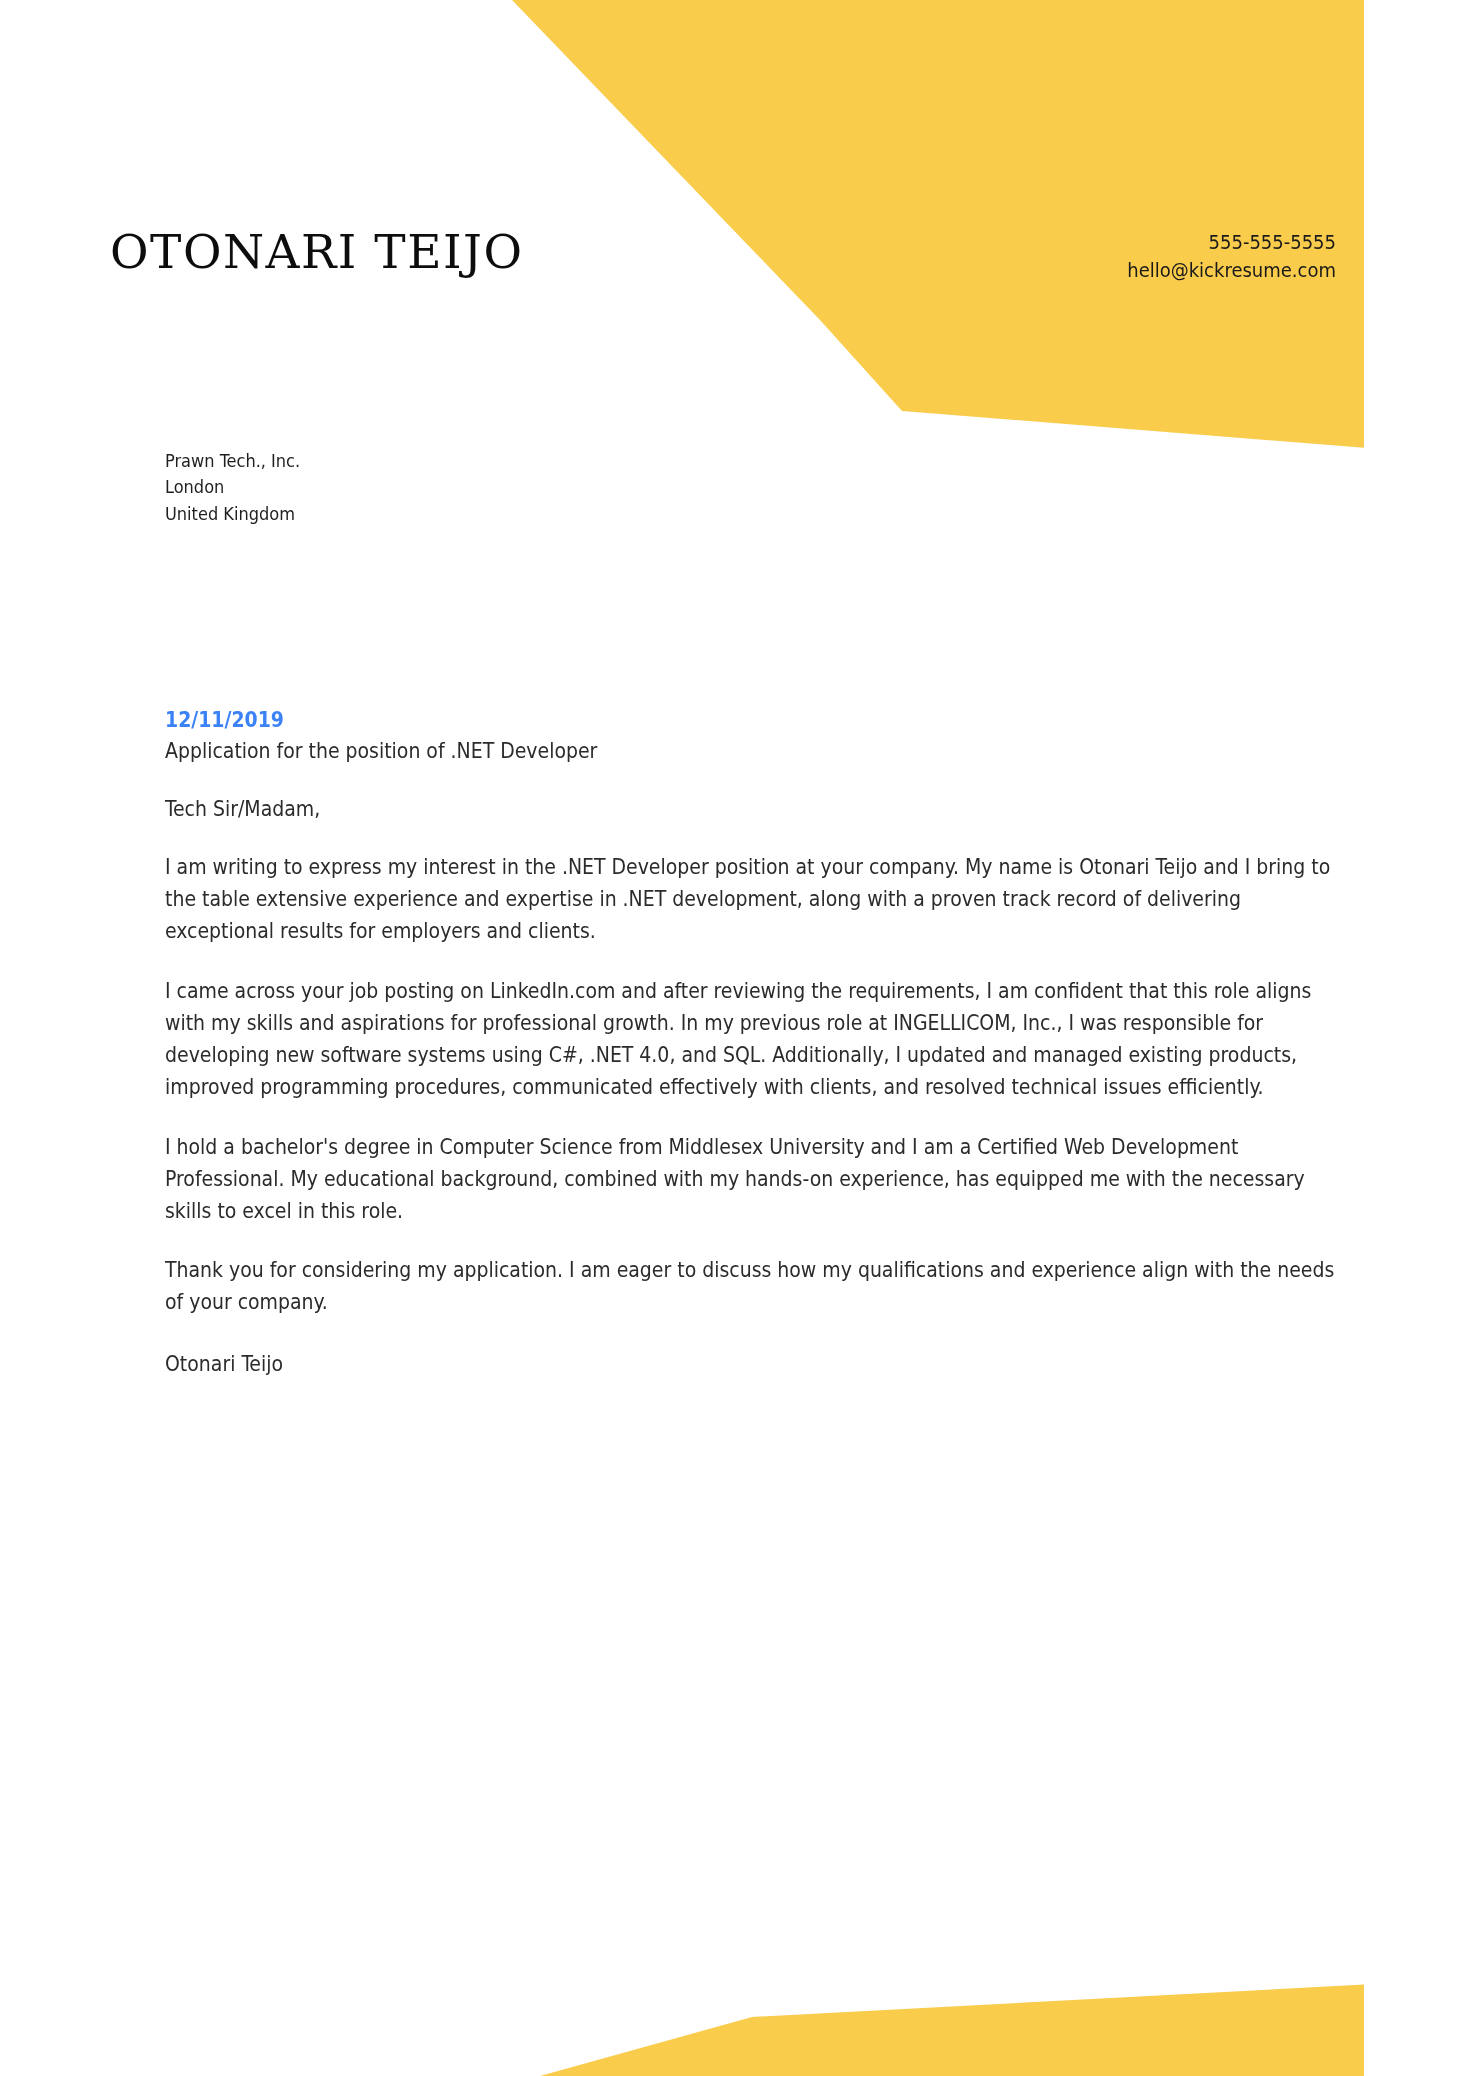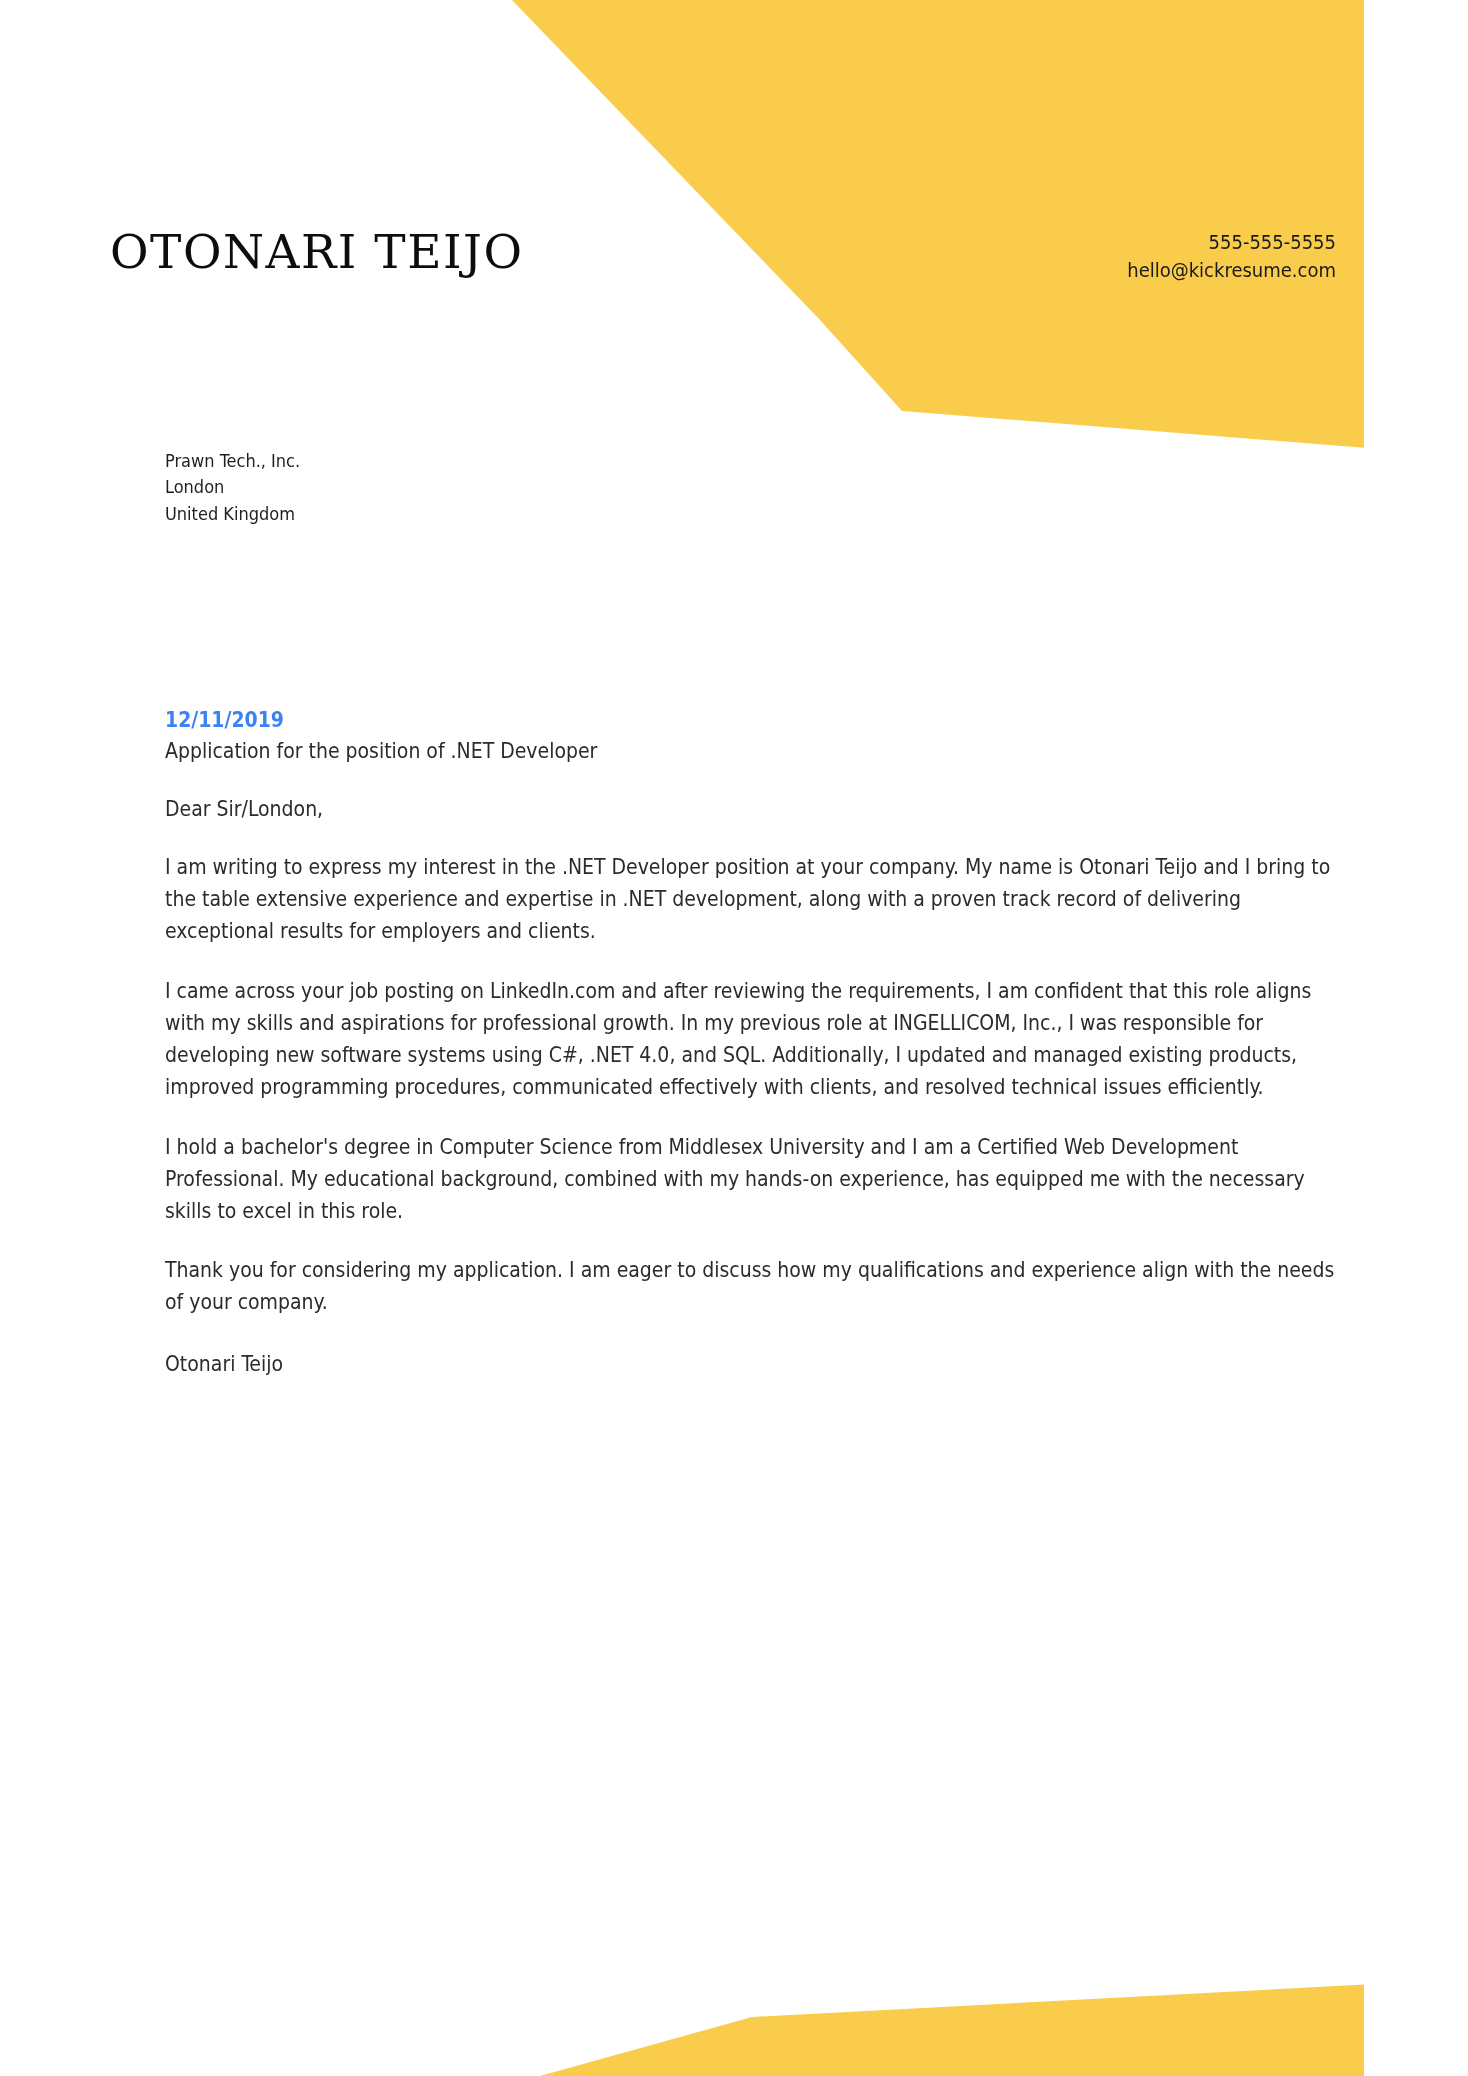--- a/index.html
+++ b/index.html
@@ -139,21 +139,21 @@
       <div>Prawn Tech., Inc.</div>
       <div>London</div>
       <div>United Kingdom</div>
     </div>
 
     <div class="meta">
       <div class="date">12/11/2019</div>
       <div class="subject">Application for the position of .NET Developer</div>
     </div>
 
-    <div class="salutation">Dear Sir/London,</div>
+    <div class="salutation">Tech Sir/Madam,</div>
 
     <div class="para">I am writing to express my interest in the .NET Developer position at your company. My name is Otonari Teijo and I bring to the table extensive experience and expertise in .NET development, along with a proven track record of delivering exceptional results for employers and clients.</div>
     <div class="para">I came across your job posting on LinkedIn.com and after reviewing the requirements, I am confident that this role aligns with my skills and aspirations for professional growth. In my previous role at INGELLICOM, Inc., I was responsible for developing new software systems using C#, .NET 4.0, and SQL. Additionally, I updated and managed existing products, improved programming procedures, communicated effectively with clients, and resolved technical issues efficiently.</div>
     <div class="para">I hold a bachelor's degree in Computer Science from Middlesex University and I am a Certified Web Development Professional. My educational background, combined with my hands-on experience, has equipped me with the necessary skills to excel in this role.</div>
     <div class="para">Thank you for considering my application. I am eager to discuss how my qualifications and experience align with the needs of your company.</div>
 
     <div class="signature">Otonari Teijo</div>
 
   </div>
 </div>

